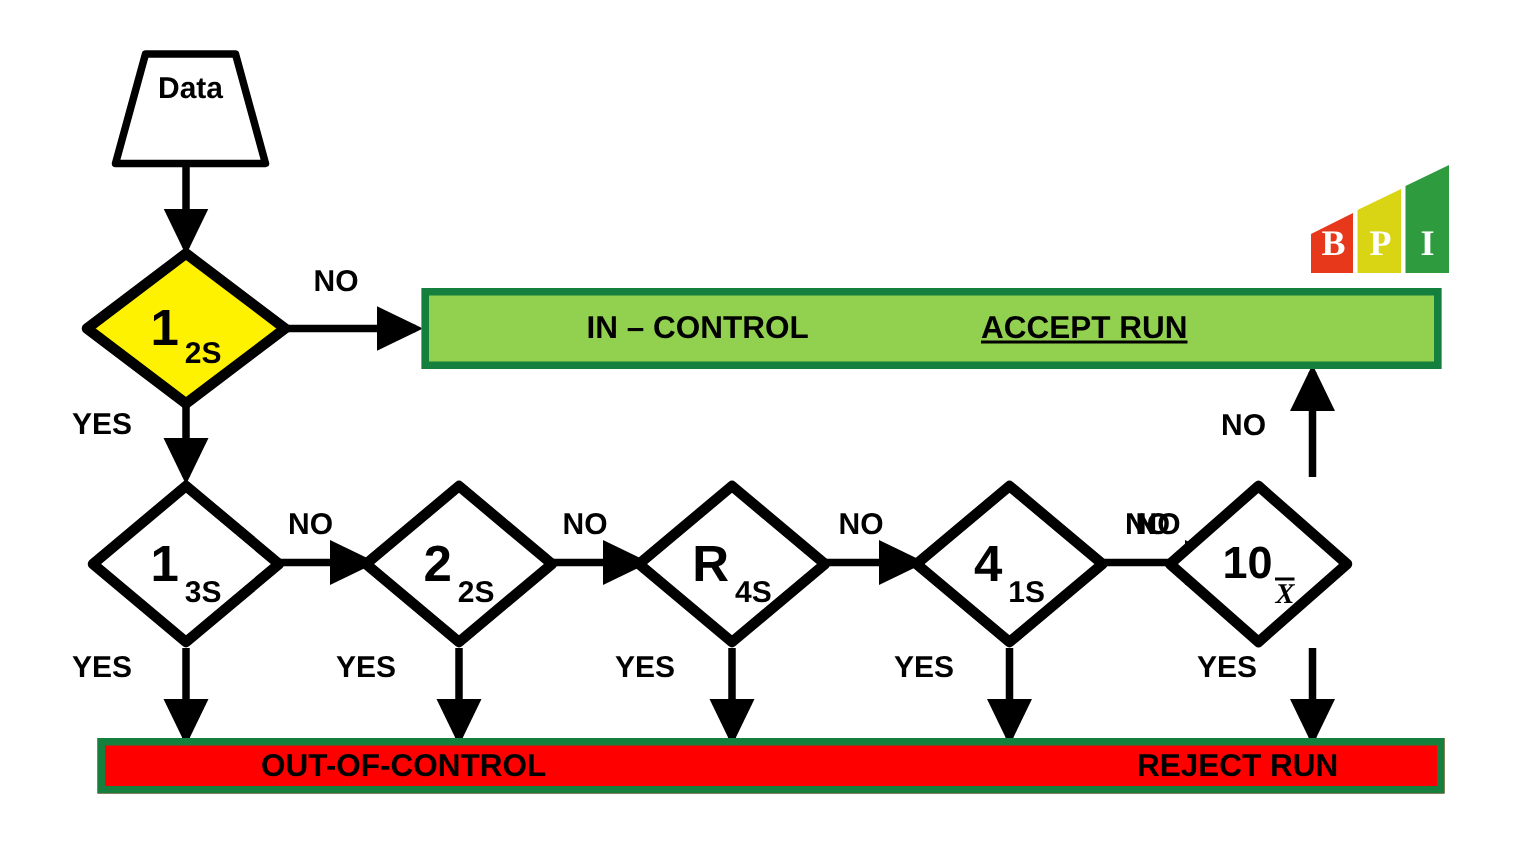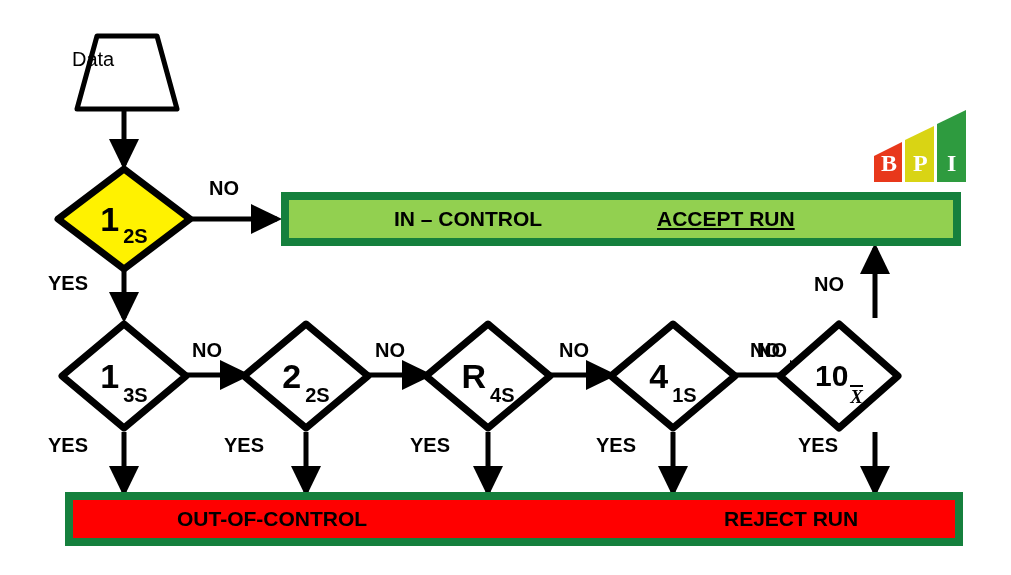--- a/index.html
+++ b/index.html
@@ -53,22 +53,22 @@
     line-height: 1;
   }
 
   
   .trapezoid {
     position: absolute;
   }
   .trap-text {
     position: absolute;
     width: 100%;
-    text-align: left;
-    font-weight: 400;
+    text-align: center;
+    font-weight: 700;
     font-size: 20px;
     color: #000;
     line-height: 1.15;
   }
 
   .diamond {
     position: absolute;
   }
   .diamond-label {
     position: absolute;
@@ -93,21 +93,21 @@
     align-self: flex-end;
     margin-bottom: 26px;
     margin-left: 2px;
     border-top: 2px solid #000;
     padding-top: 0px;
   }
 
   
   .bar {
     position: absolute;
-    border: 8px solid #15803d;
+    border: 5px solid #15803d;
     box-sizing: border-box;
     display: block;
   }
   .bar-text {
     position: absolute;
     top: 50%;
     transform: translateY(-50%);
     font-weight: 700;
     font-size: 21px;
     color: #000;
@@ -256,18 +256,18 @@
     </svg>
     <div class="diamond-label">
       <span class="dl-main" style="font-size:30px;">10</span>
       <span class="dl-sub-xbar">X</span>
     </div>
   </div>
   <span class="edge-label" style="left:757px; top:339px;">NO</span>
   <span class="edge-label" style="left:798px; top:434px;">YES</span>
   <span class="edge-label" style="left:814px; top:273px;">NO</span>
 
-  <div class="bar" style="left:65px; top:492px; width:898px; height:54px; background:#FF0000;">
+  <div class="bar" style="left:65px; top:492px; width:898px; height:37px; background:#FF0000;">
     <span class="bar-text" style="left:104px;">OUT-OF-CONTROL</span>
-    <span class="bar-text" style="left:651px;">REJECT RUN</span>
+    <span class="bar-text" style="left:688px;">REJECT RUN</span>
   </div>
 
 </div>
 
 </body></html>

